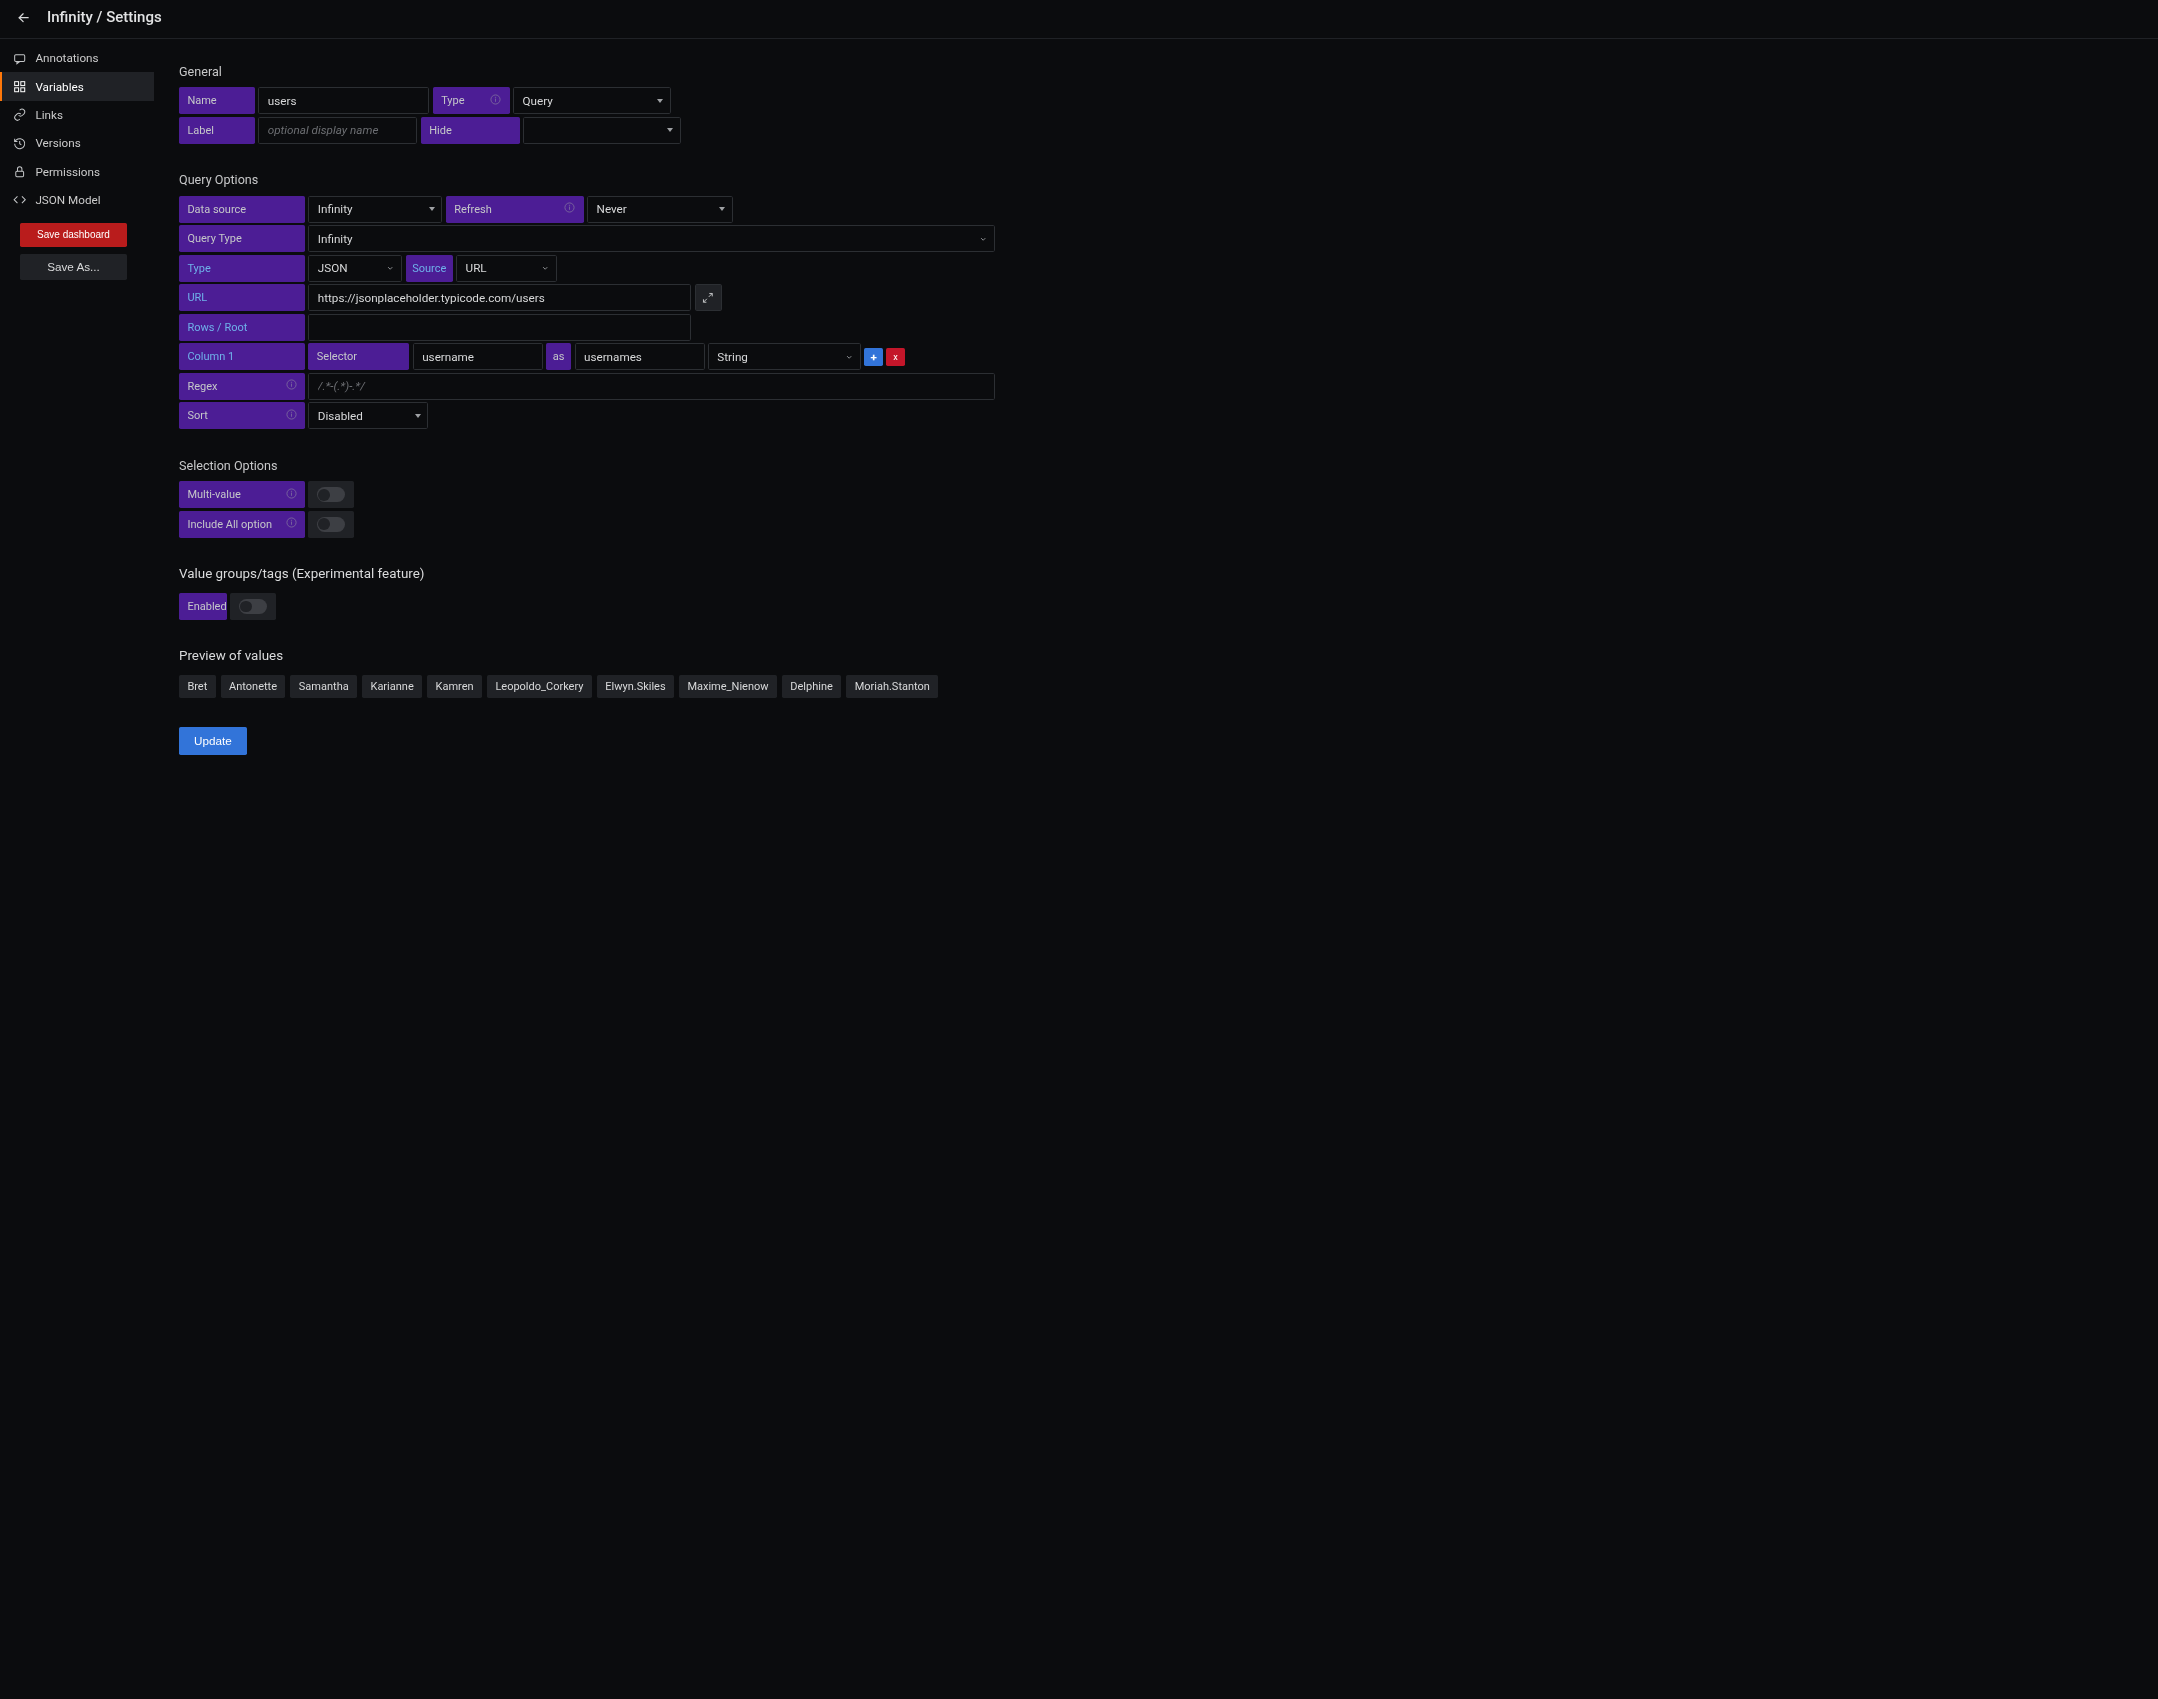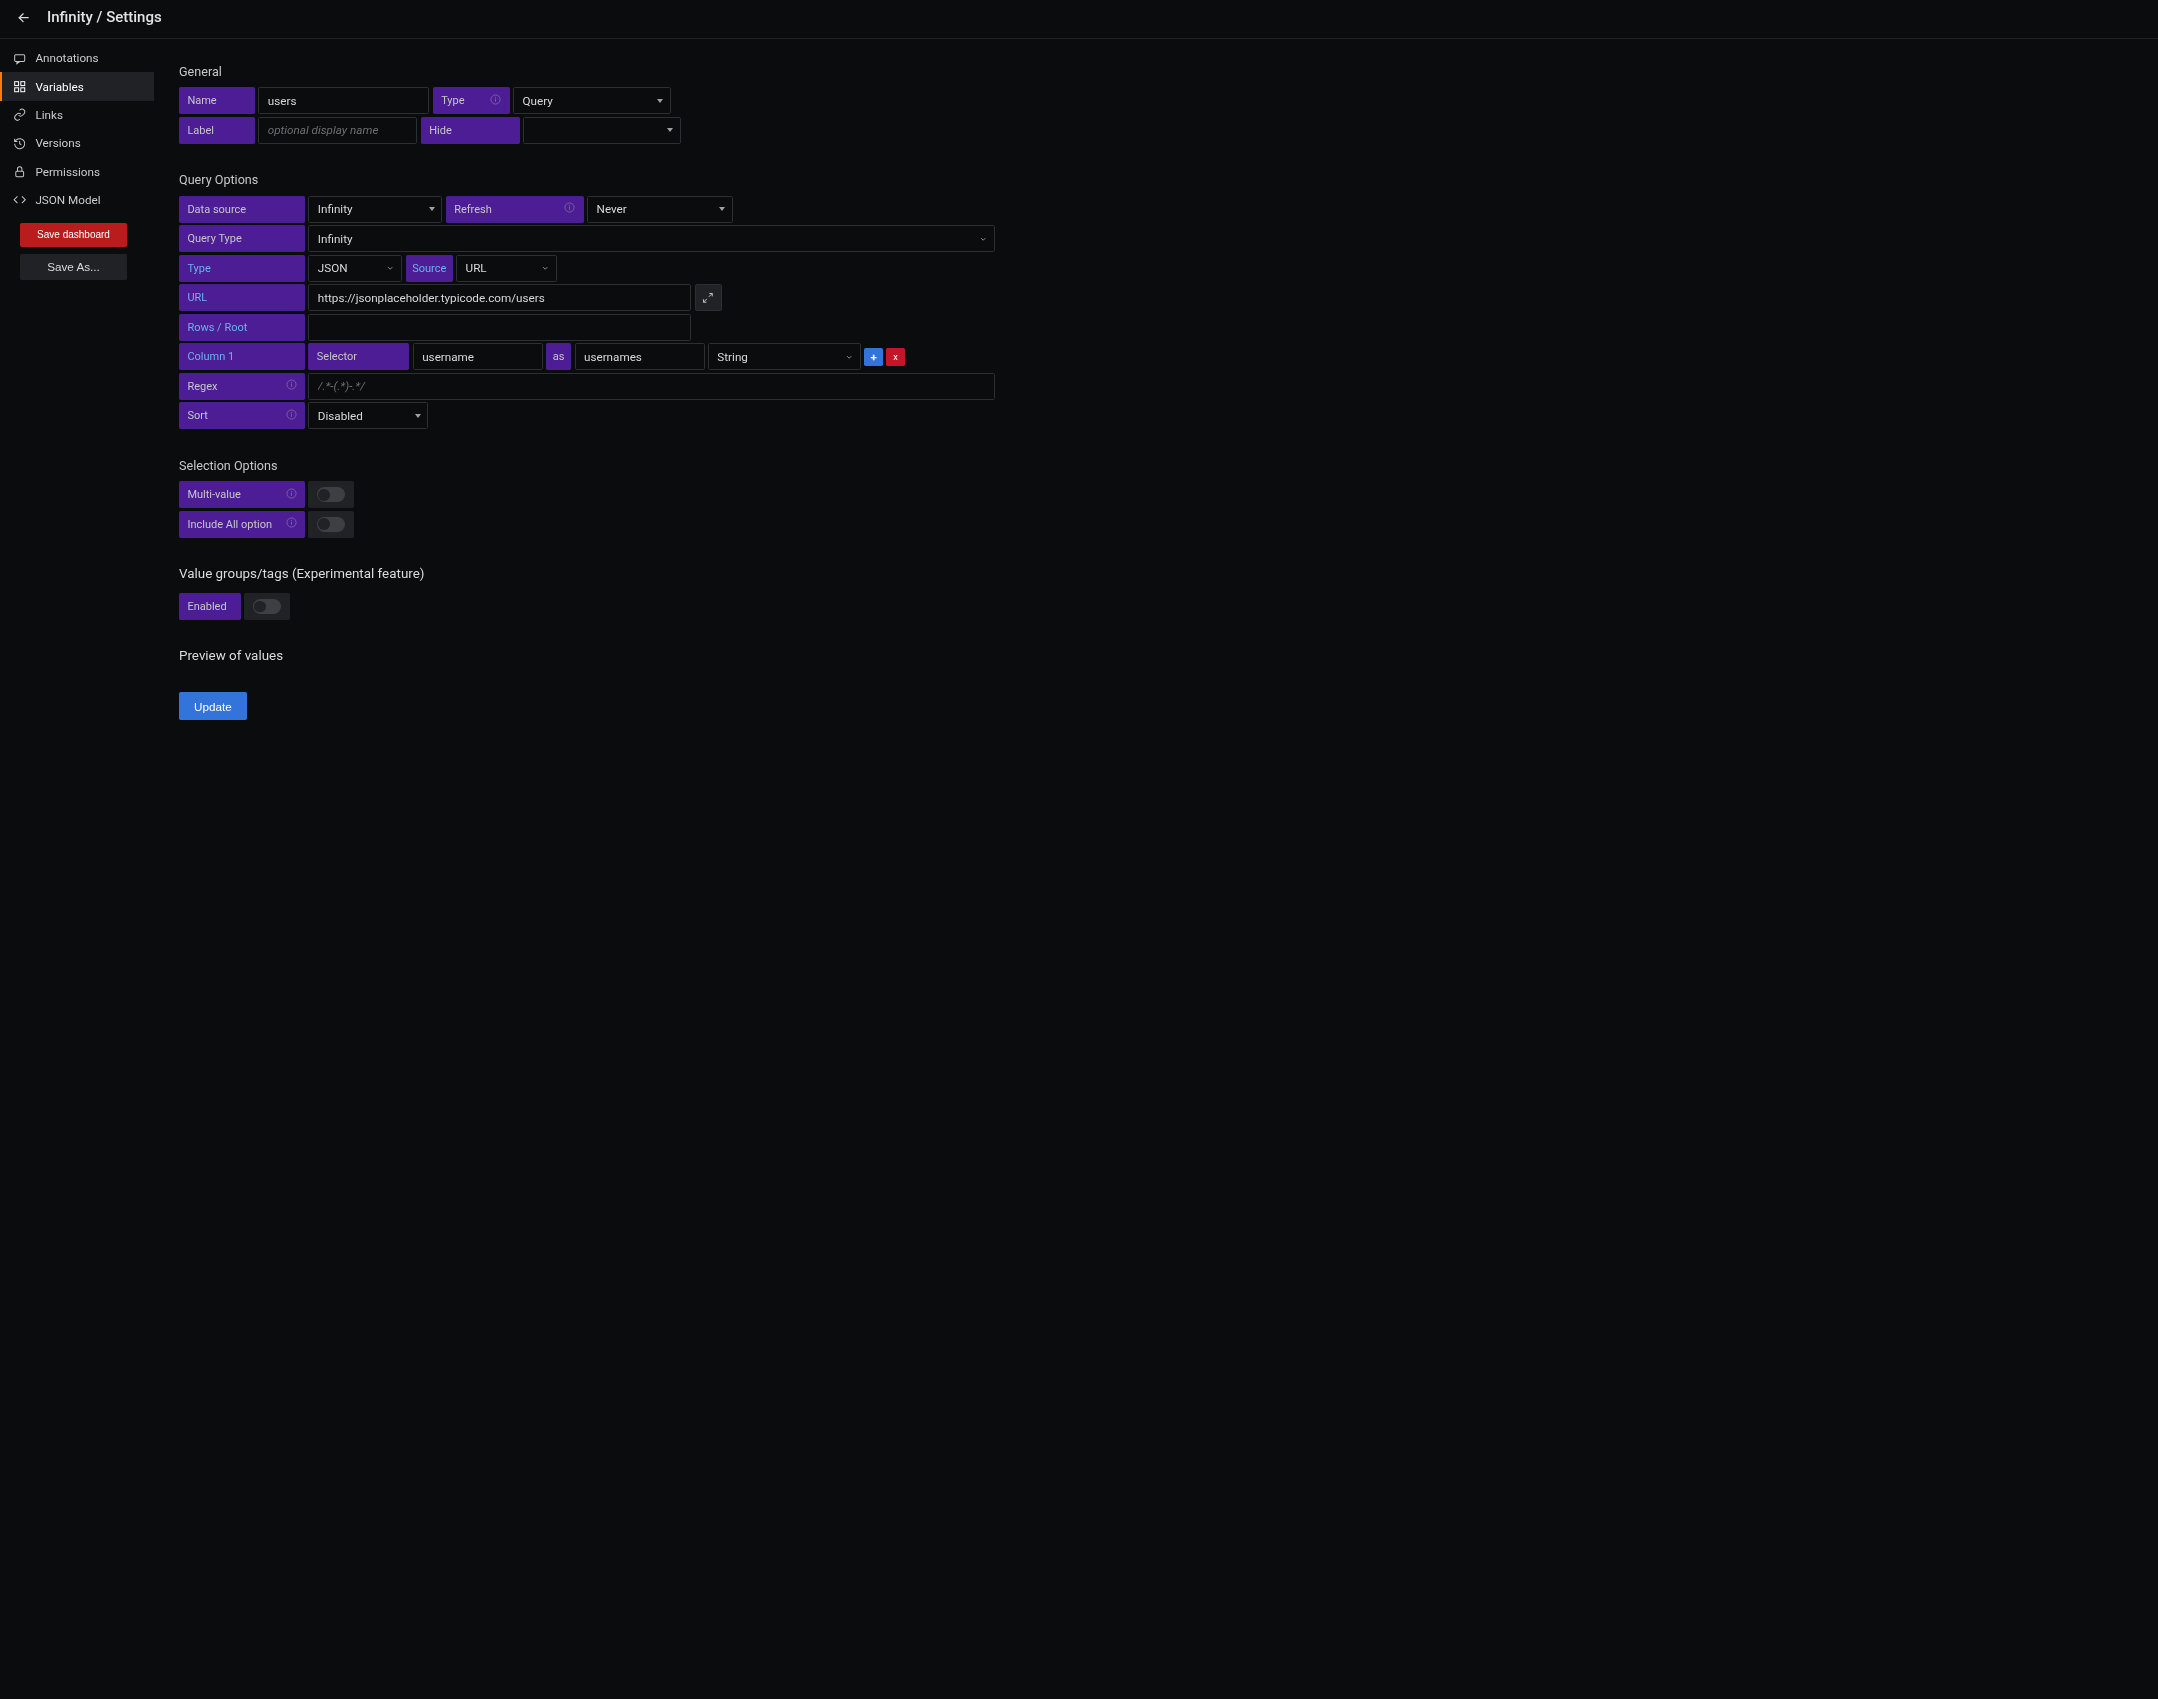--- a/index.html
+++ b/index.html
@@ -548,30 +548,42 @@
         <div class="toggle-wrap">
           <div class="toggle"></div>
         </div>
       </div>
     </div>
 
     
     <div class="section">
       <div class="section-title lg">Value groups/tags (Experimental feature)</div>
       <div class="form-row">
-        <div class="form-label" style="width:62px">Enabled</div>
+        <div class="form-label" style="width:48px">Enabled</div>
         <div class="toggle-wrap">
           <div class="toggle"></div>
         </div>
       </div>
     </div>
 
     
     <div class="section">
       <div class="section-title lg">Preview of values</div>
+      <div class="preview-tags" id="preview-tags">
+          <span class="preview-tag">Bret</span>
+          <span class="preview-tag">Antonette</span>
+          <span class="preview-tag">Samantha</span>
+          <span class="preview-tag">Karianne</span>
+          <span class="preview-tag">Kamren</span>
+          <span class="preview-tag">Leopoldo_Corkery</span>
+          <span class="preview-tag">Elwyn.Skiles</span>
+          <span class="preview-tag">Maxime_Nienow</span>
+          <span class="preview-tag">Delphine</span>
+          <span class="preview-tag">Moriah.Stanton</span>
+        </div>
     </div>
 
     
     <button class="btn-update">Update</button>
 
   </div>
 </div>
 
 
 </body></html>

